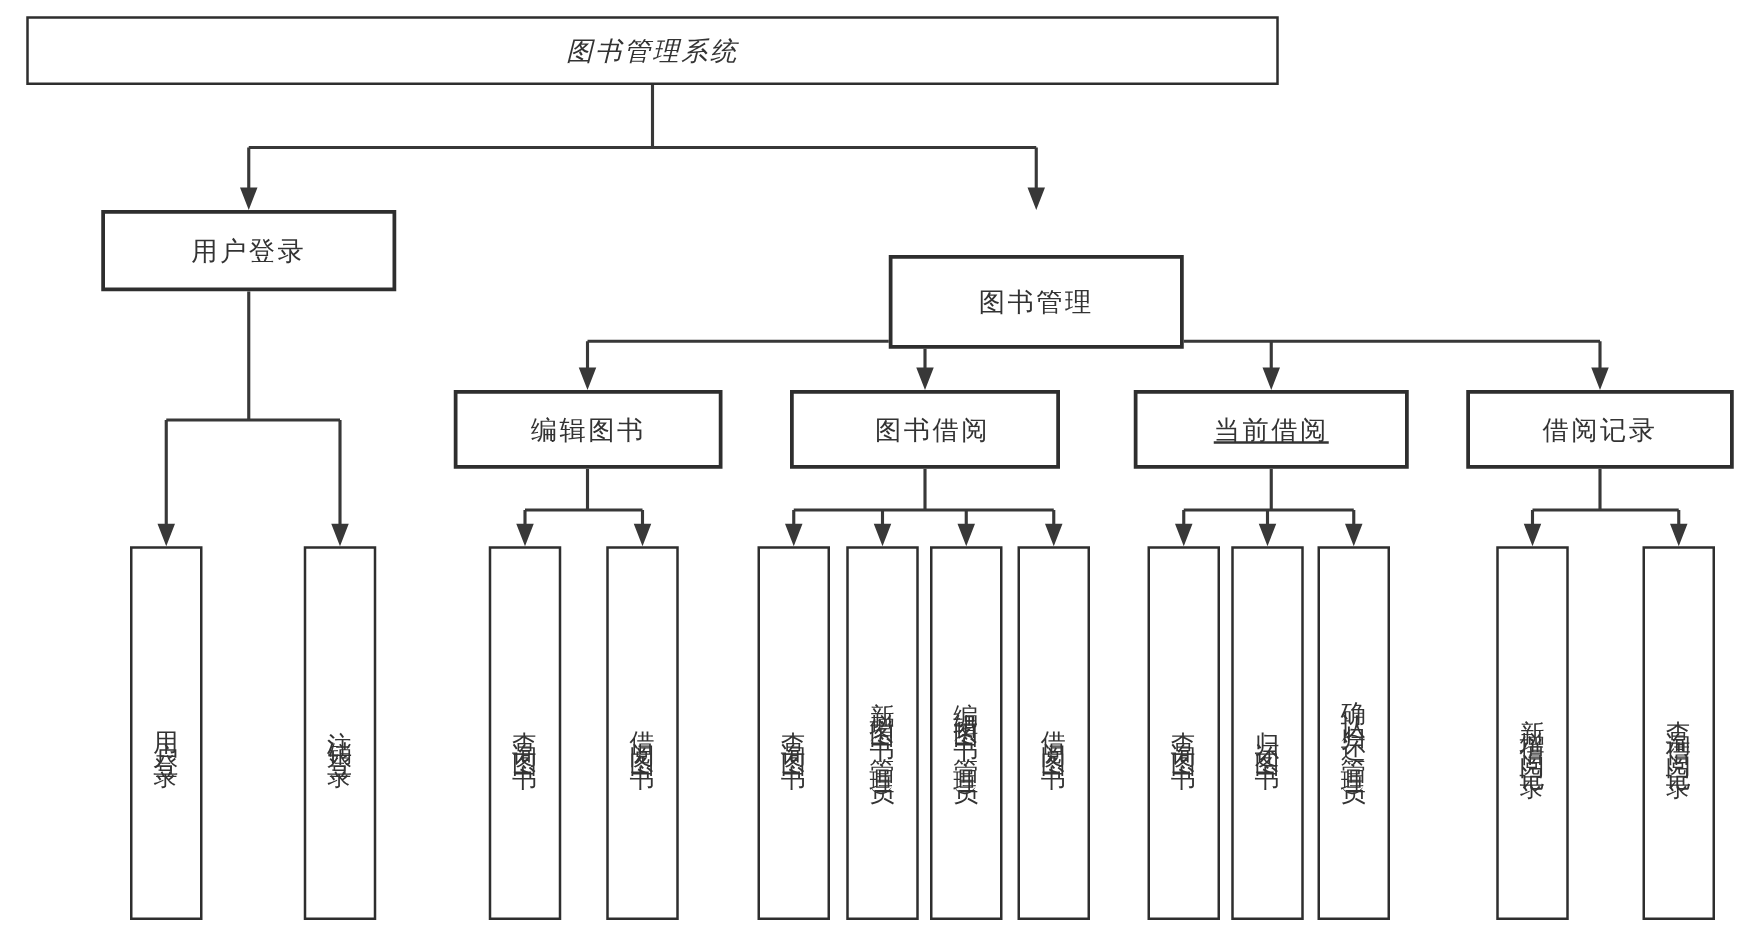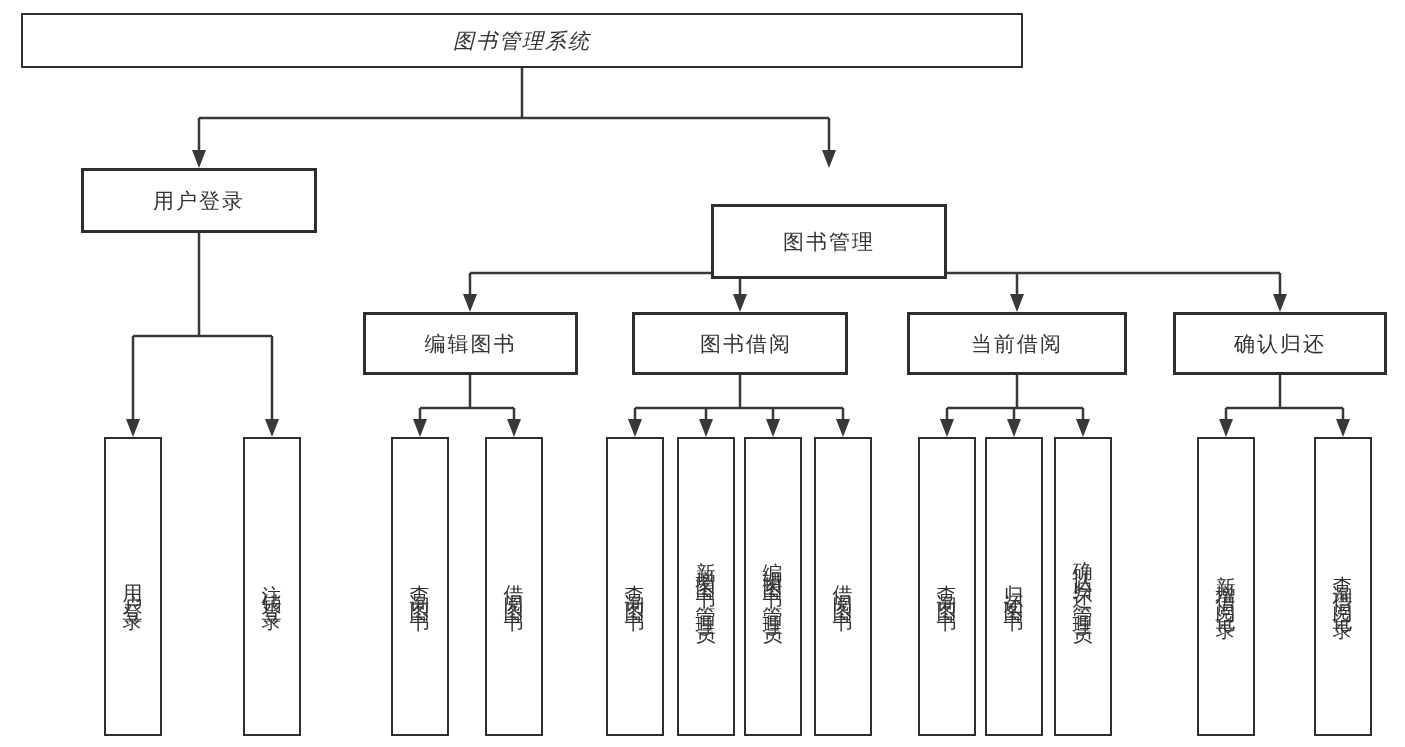--- a/index.html
+++ b/index.html
@@ -91,25 +91,25 @@
   <div class="node h" style="left:711px; top:168px; width:236px; height:75px;margin-top:36px;">
     <span>图书管理</span>
   </div>
 
   <div class="node h" style="left:363px; top:312px; width:215px; height:63px;">
     <span>编辑图书</span>
   </div>
   <div class="node h" style="left:632px; top:312px; width:216px; height:63px;padding-left:12px;">
     <span>图书借阅</span>
   </div>
-  <div class="node h" style="left:907px; top:312px; width:220px; height:63px;">
+  <div class="node h" style="left:907px; top:312px; width:220px; height:63px;text-decoration:underline;">
     <span>当前借阅</span>
   </div>
   <div class="node h" style="left:1173px; top:312px; width:214px; height:63px;">
-    <span>确认归还</span>
+    <span>借阅记录</span>
   </div>
 
   <div class="node v" style="left:104px;">
     <span>用户登录</span>
   </div>
   <div class="node v" style="left:243px;">
     <span>注销登录</span>
   </div>
 
   <div class="node v" style="left:391px;">

